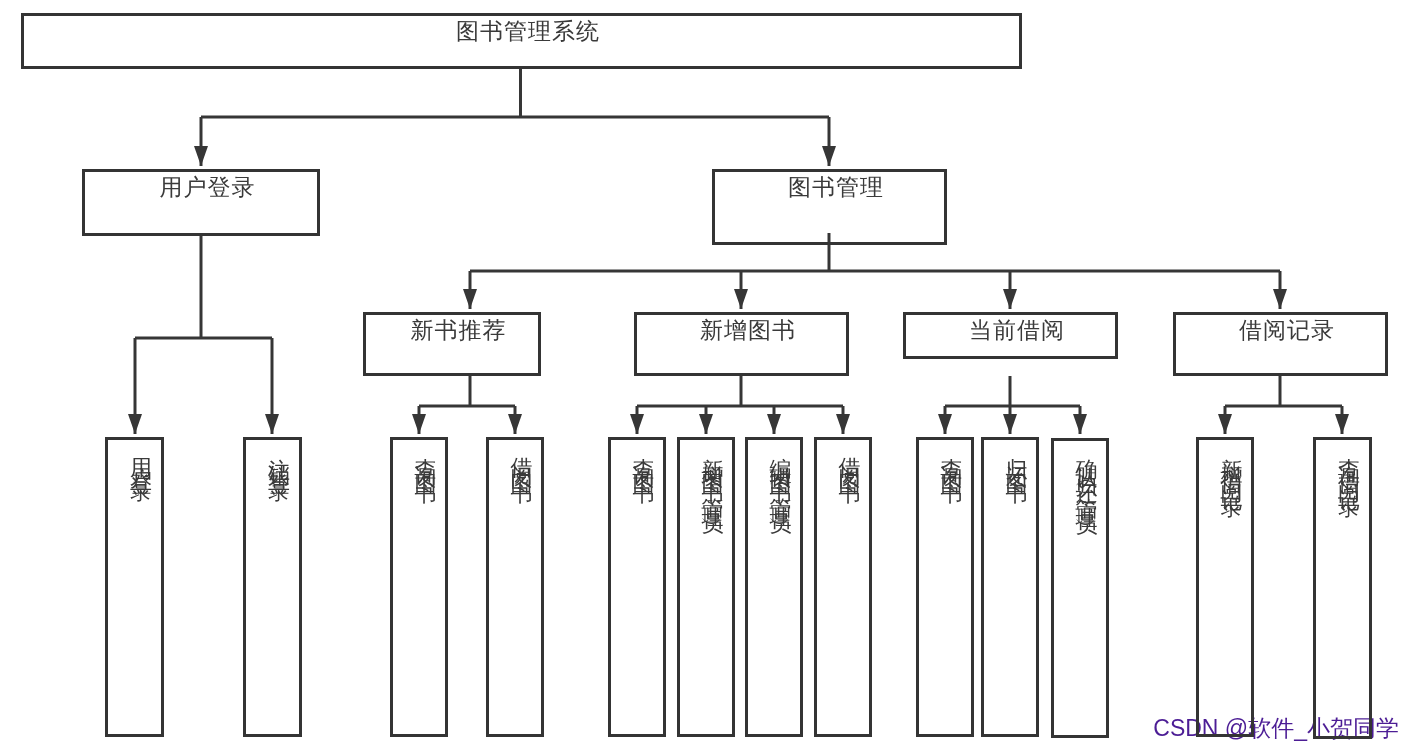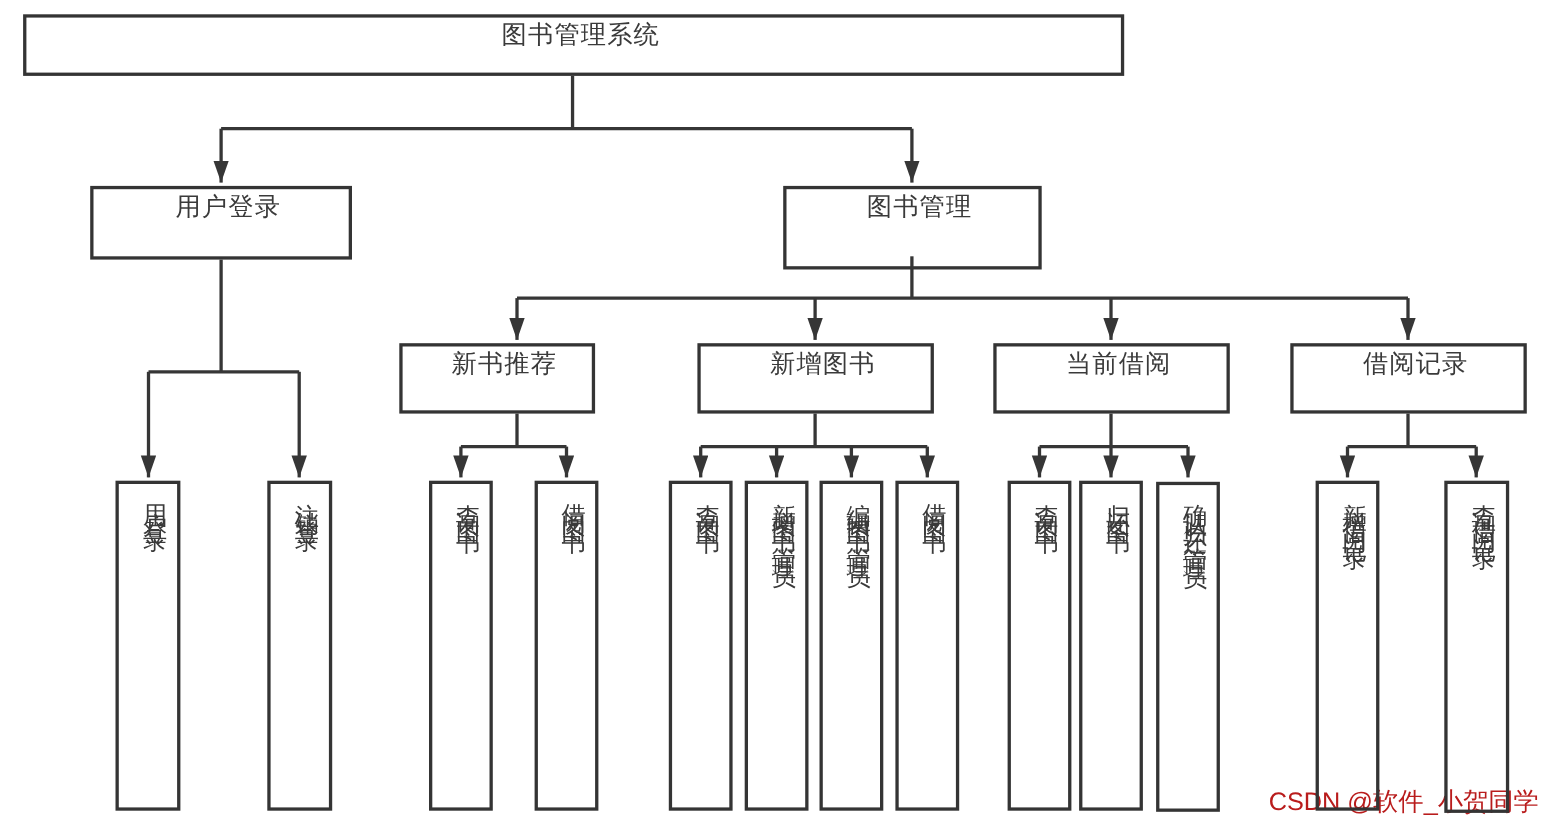--- a/index.html
+++ b/index.html
@@ -45,21 +45,21 @@
     font-size: 22px;
     letter-spacing: 8px;
     line-height: 1;
     white-space: nowrap;
   }
   #watermark {
     position: absolute;
     right: 6px;
     bottom: 3px;
     font-size: 23px;
-    color: #b91c1c;
+    color: #4c1d95;
     z-index: 1;
     white-space: nowrap;
     margin-top: 16px;
   }
 </style>
 </head>
 <body>
 
 <div id="canvas">
 
@@ -125,21 +125,21 @@
   <div class="box h-box" style="left:712px; top:169px; width:235px; height:76px;">
     <span>图书管理</span>
   </div>
 
   <div class="box h-box" style="left:363px; top:312px; width:178px; height:64px;">
     <span>新书推荐</span>
   </div>
   <div class="box h-box" style="left:634px; top:312px; width:215px; height:64px;">
     <span>新增图书</span>
   </div>
-  <div class="box h-box" style="left:903px; top:312px; width:215px; height:64px;">
+  <div class="box h-box" style="left:903px; top:312px; width:215px; height:47px;">
     <span>当前借阅</span>
   </div>
   <div class="box h-box" style="left:1173px; top:312px; width:215px; height:64px;">
     <span>借阅记录</span>
   </div>
 
   <div class="box v-box" style="left:105px; top:437px; width:59px; height:300px;">
     <span>用户登录</span>
   </div>
   <div class="box v-box" style="left:243px; top:437px; width:59px; height:300px;">

